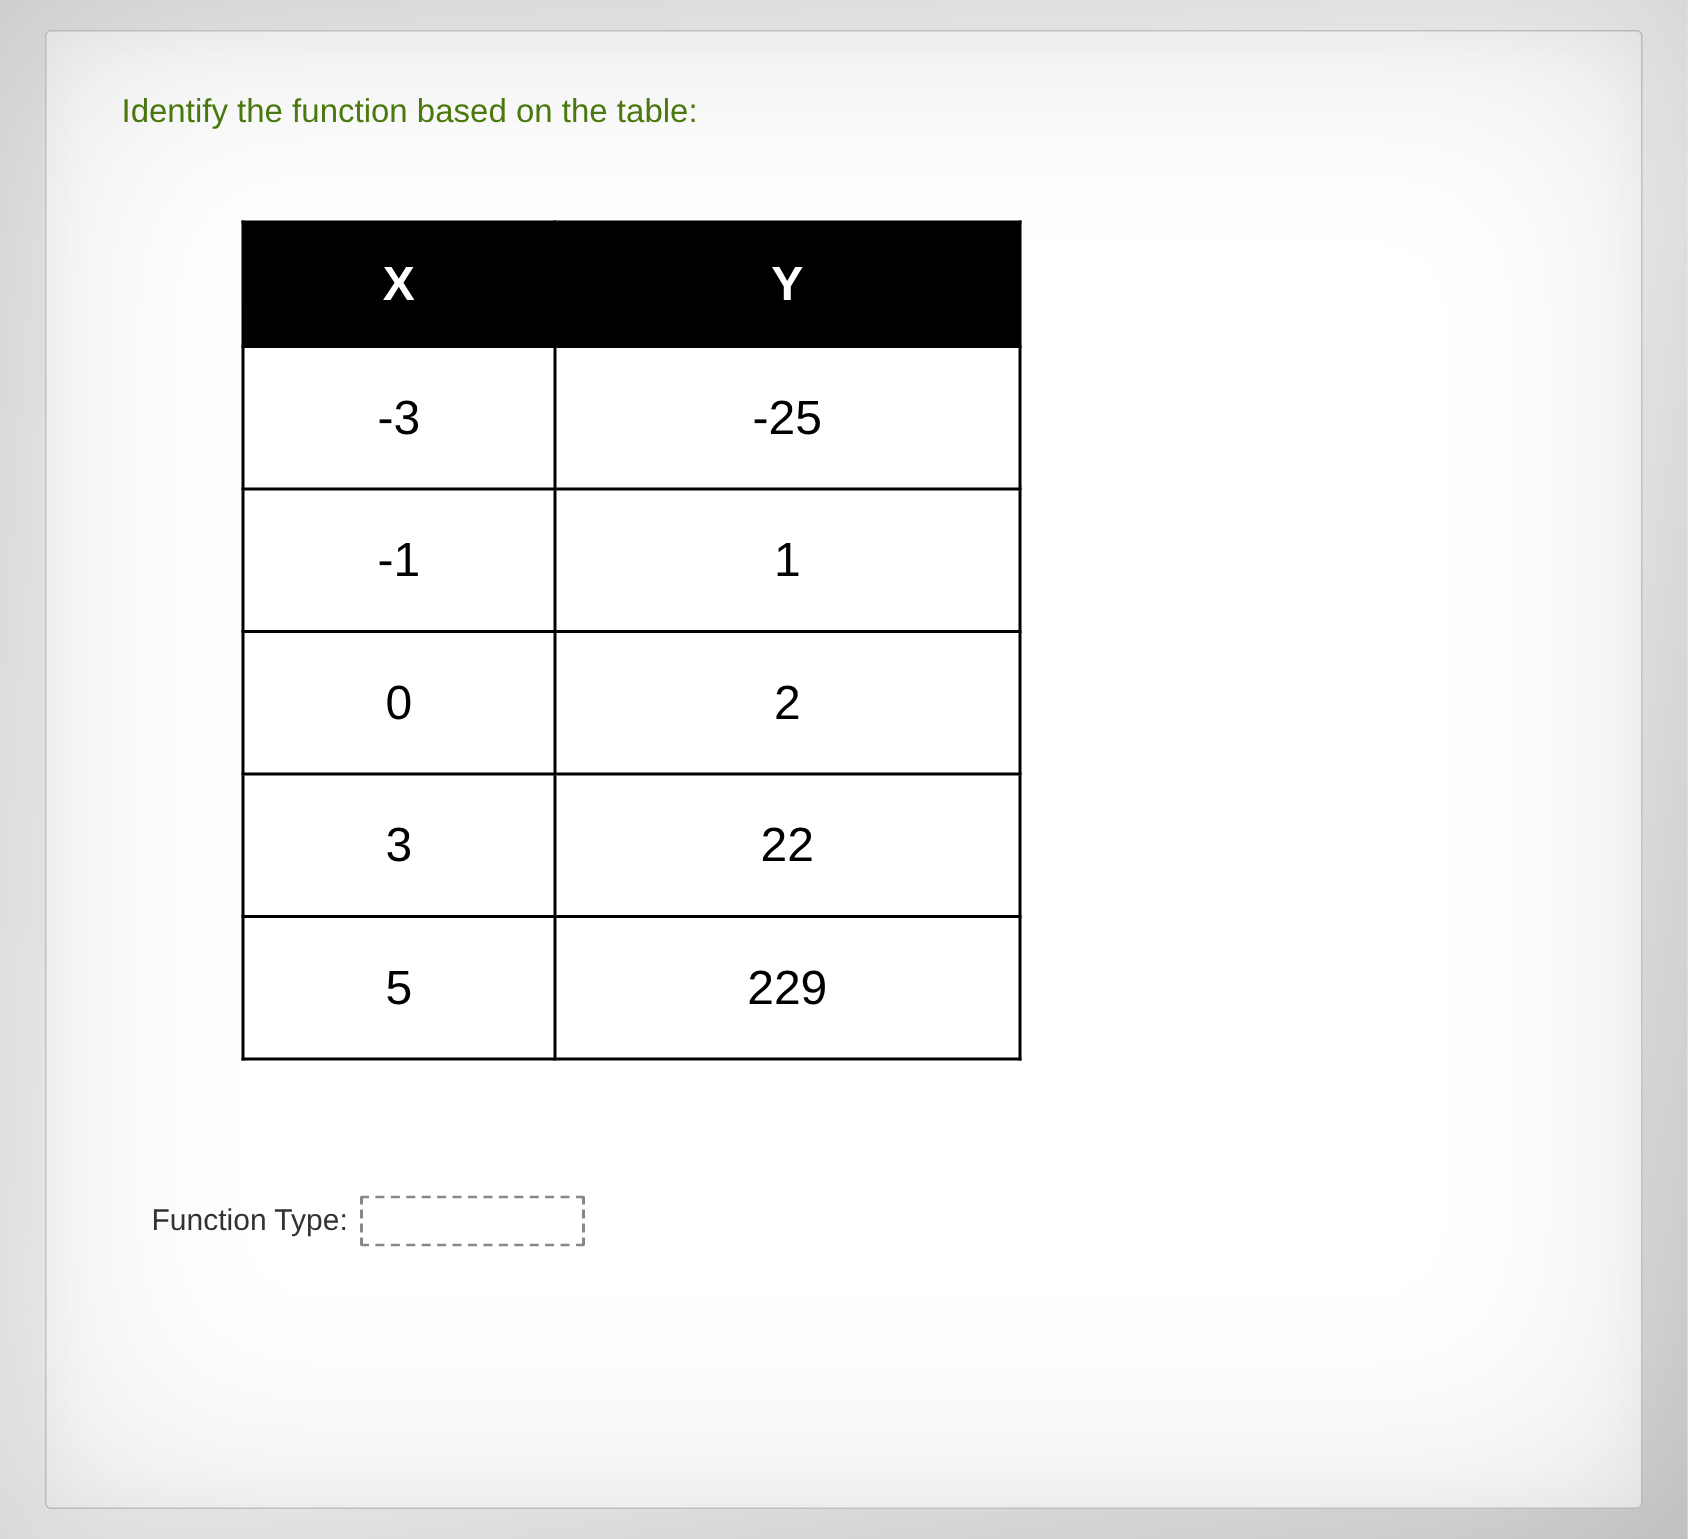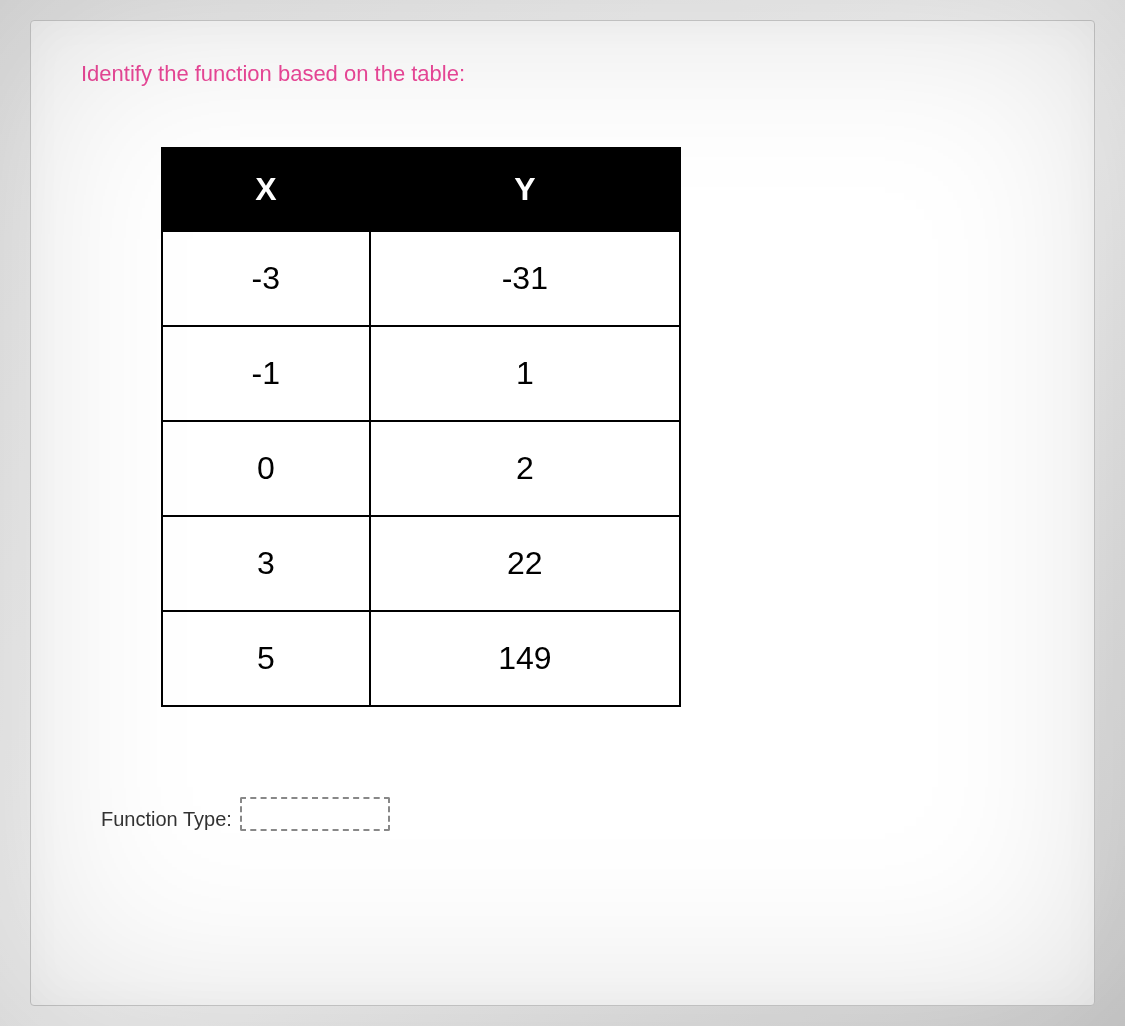--- a/index.html
+++ b/index.html
@@ -19,21 +19,21 @@
       background: #ffffff;
       border: 1px solid #ccc;
       border-radius: 4px;
       padding: 40px 50px 60px 50px;
       height: 100%;
       box-shadow: inset 0 0 40px rgba(0,0,0,0.03);
       position: relative;
     }
     .prompt-text {
       font-size: 22px;
-      color: #ec4899;
+      color: #4d7c0f;
       margin-bottom: 60px;
       font-weight: 400;
     }
     .data-table {
       border-collapse: collapse;
       margin-left: 80px;
       width: 520px;
     }
     .data-table th {
       background: #000000;
@@ -49,21 +49,21 @@
       font-size: 32px;
       padding: 28px 10px;
       text-align: center;
       background: #ffffff;
       color: #000;
     }
     .answer-row {
       margin-top: 90px;
       margin-left: 20px;
       display: flex;
-      align-items: flex-end;
+      align-items: center;
       gap: 8px;
     }
     .answer-label {
       font-size: 20px;
       color: #333;
     }
     .answer-input {
       border: 2px dashed #888;
       background: transparent;
       width: 150px;
@@ -88,37 +88,37 @@
   <table class="data-table">
     <thead>
       <tr>
         <th>X</th>
         <th>Y</th>
       </tr>
     </thead>
     <tbody>
       <tr>
         <td>-3</td>
-        <td>-31</td>
+        <td>-25</td>
       </tr>
       <tr>
         <td>-1</td>
         <td>1</td>
       </tr>
       <tr>
         <td>0</td>
         <td>2</td>
       </tr>
       <tr>
         <td>3</td>
         <td>22</td>
       </tr>
       <tr>
         <td>5</td>
-        <td>149</td>
+        <td>229</td>
       </tr>
     </tbody>
   </table>
 
   <div class="answer-row">
     <span class="answer-label">Function Type:</span>
     <input type="text" class="answer-input" value="" style="">
   </div>
 </div>
 

